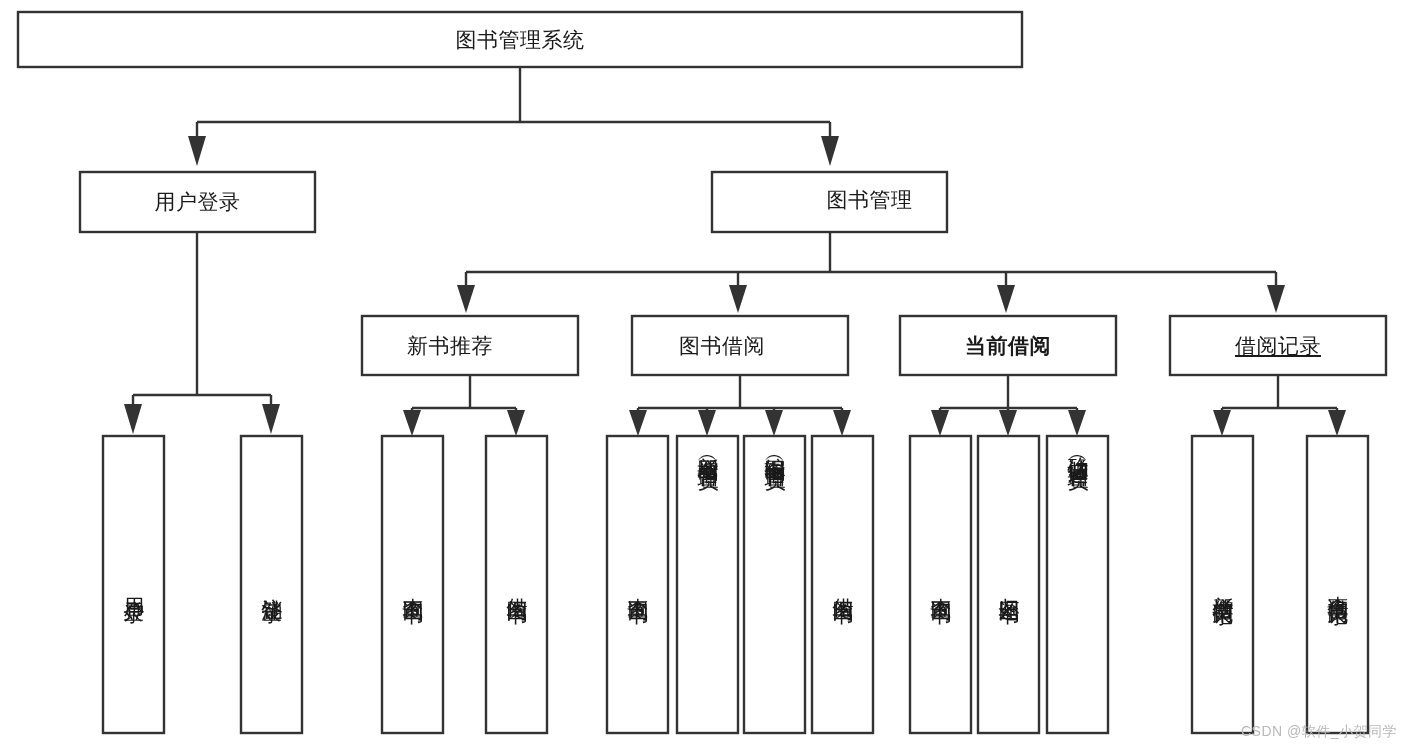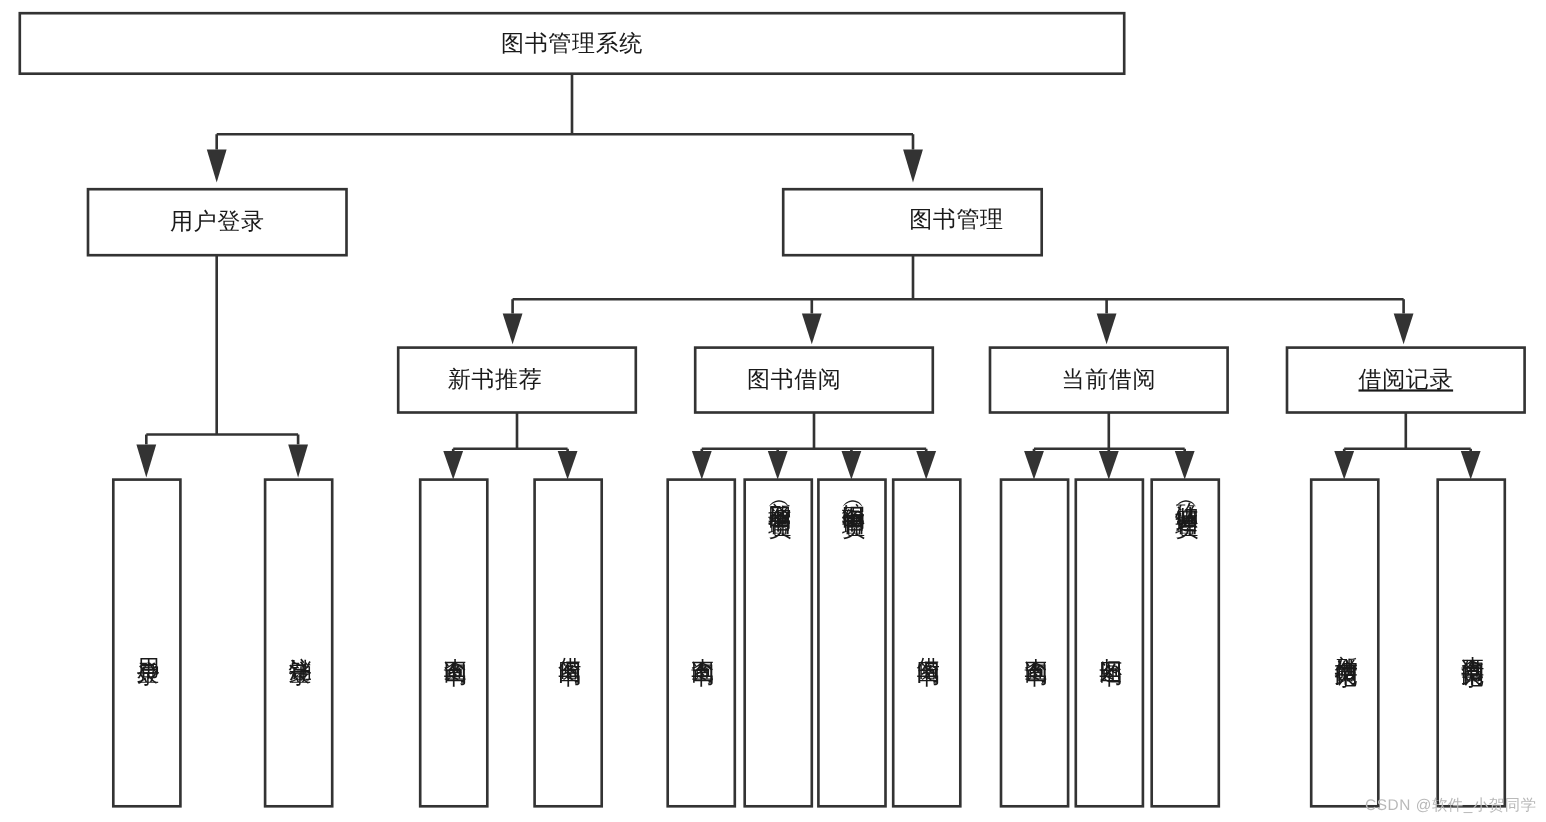--- a/index.html
+++ b/index.html
@@ -179,21 +179,21 @@
   <div class="node-label-h" style="left:18px; top:12px; width:1004px; height:55px;">图书管理系统</div>
 
   <div class="node-label-h" style="left:80px; top:172px; width:235px; height:60px;">用户登录</div>
 
   <div class="node-label-h" style="left:712px; top:172px; width:235px; height:56px;margin-left:40px;">图书管理</div>
 
   <div class="node-label-h" style="left:362px; top:316px; width:176px; height:59px;">新书推荐</div>
 
   <div class="node-label-h" style="left:632px; top:316px; width:180px; height:59px;">图书借阅</div>
 
-  <div class="node-label-h" style="left:900px; top:316px; width:216px; height:59px;">当前借阅</div>
+  <div class="node-label-h" style="left:900px; top:316px; width:216px; height:59px;font-weight:bold;">当前借阅</div>
 
   <div class="node-label-h" style="left:1170px; top:316px; width:216px; height:59px;text-decoration:underline;">借阅记录</div>
 
   <div class="node-label-v" style="left:103px; top:436px; width:61px; height:297px;">用户登录</div>
 
   <div class="node-label-v" style="left:241px; top:436px; width:61px; height:297px;">注销登录</div>
 
   <div class="node-label-v" style="left:382px; top:436px; width:61px; height:297px;">查询图书</div>
 
   <div class="node-label-v" style="left:486px; top:436px; width:61px; height:297px;">借阅图书</div>

